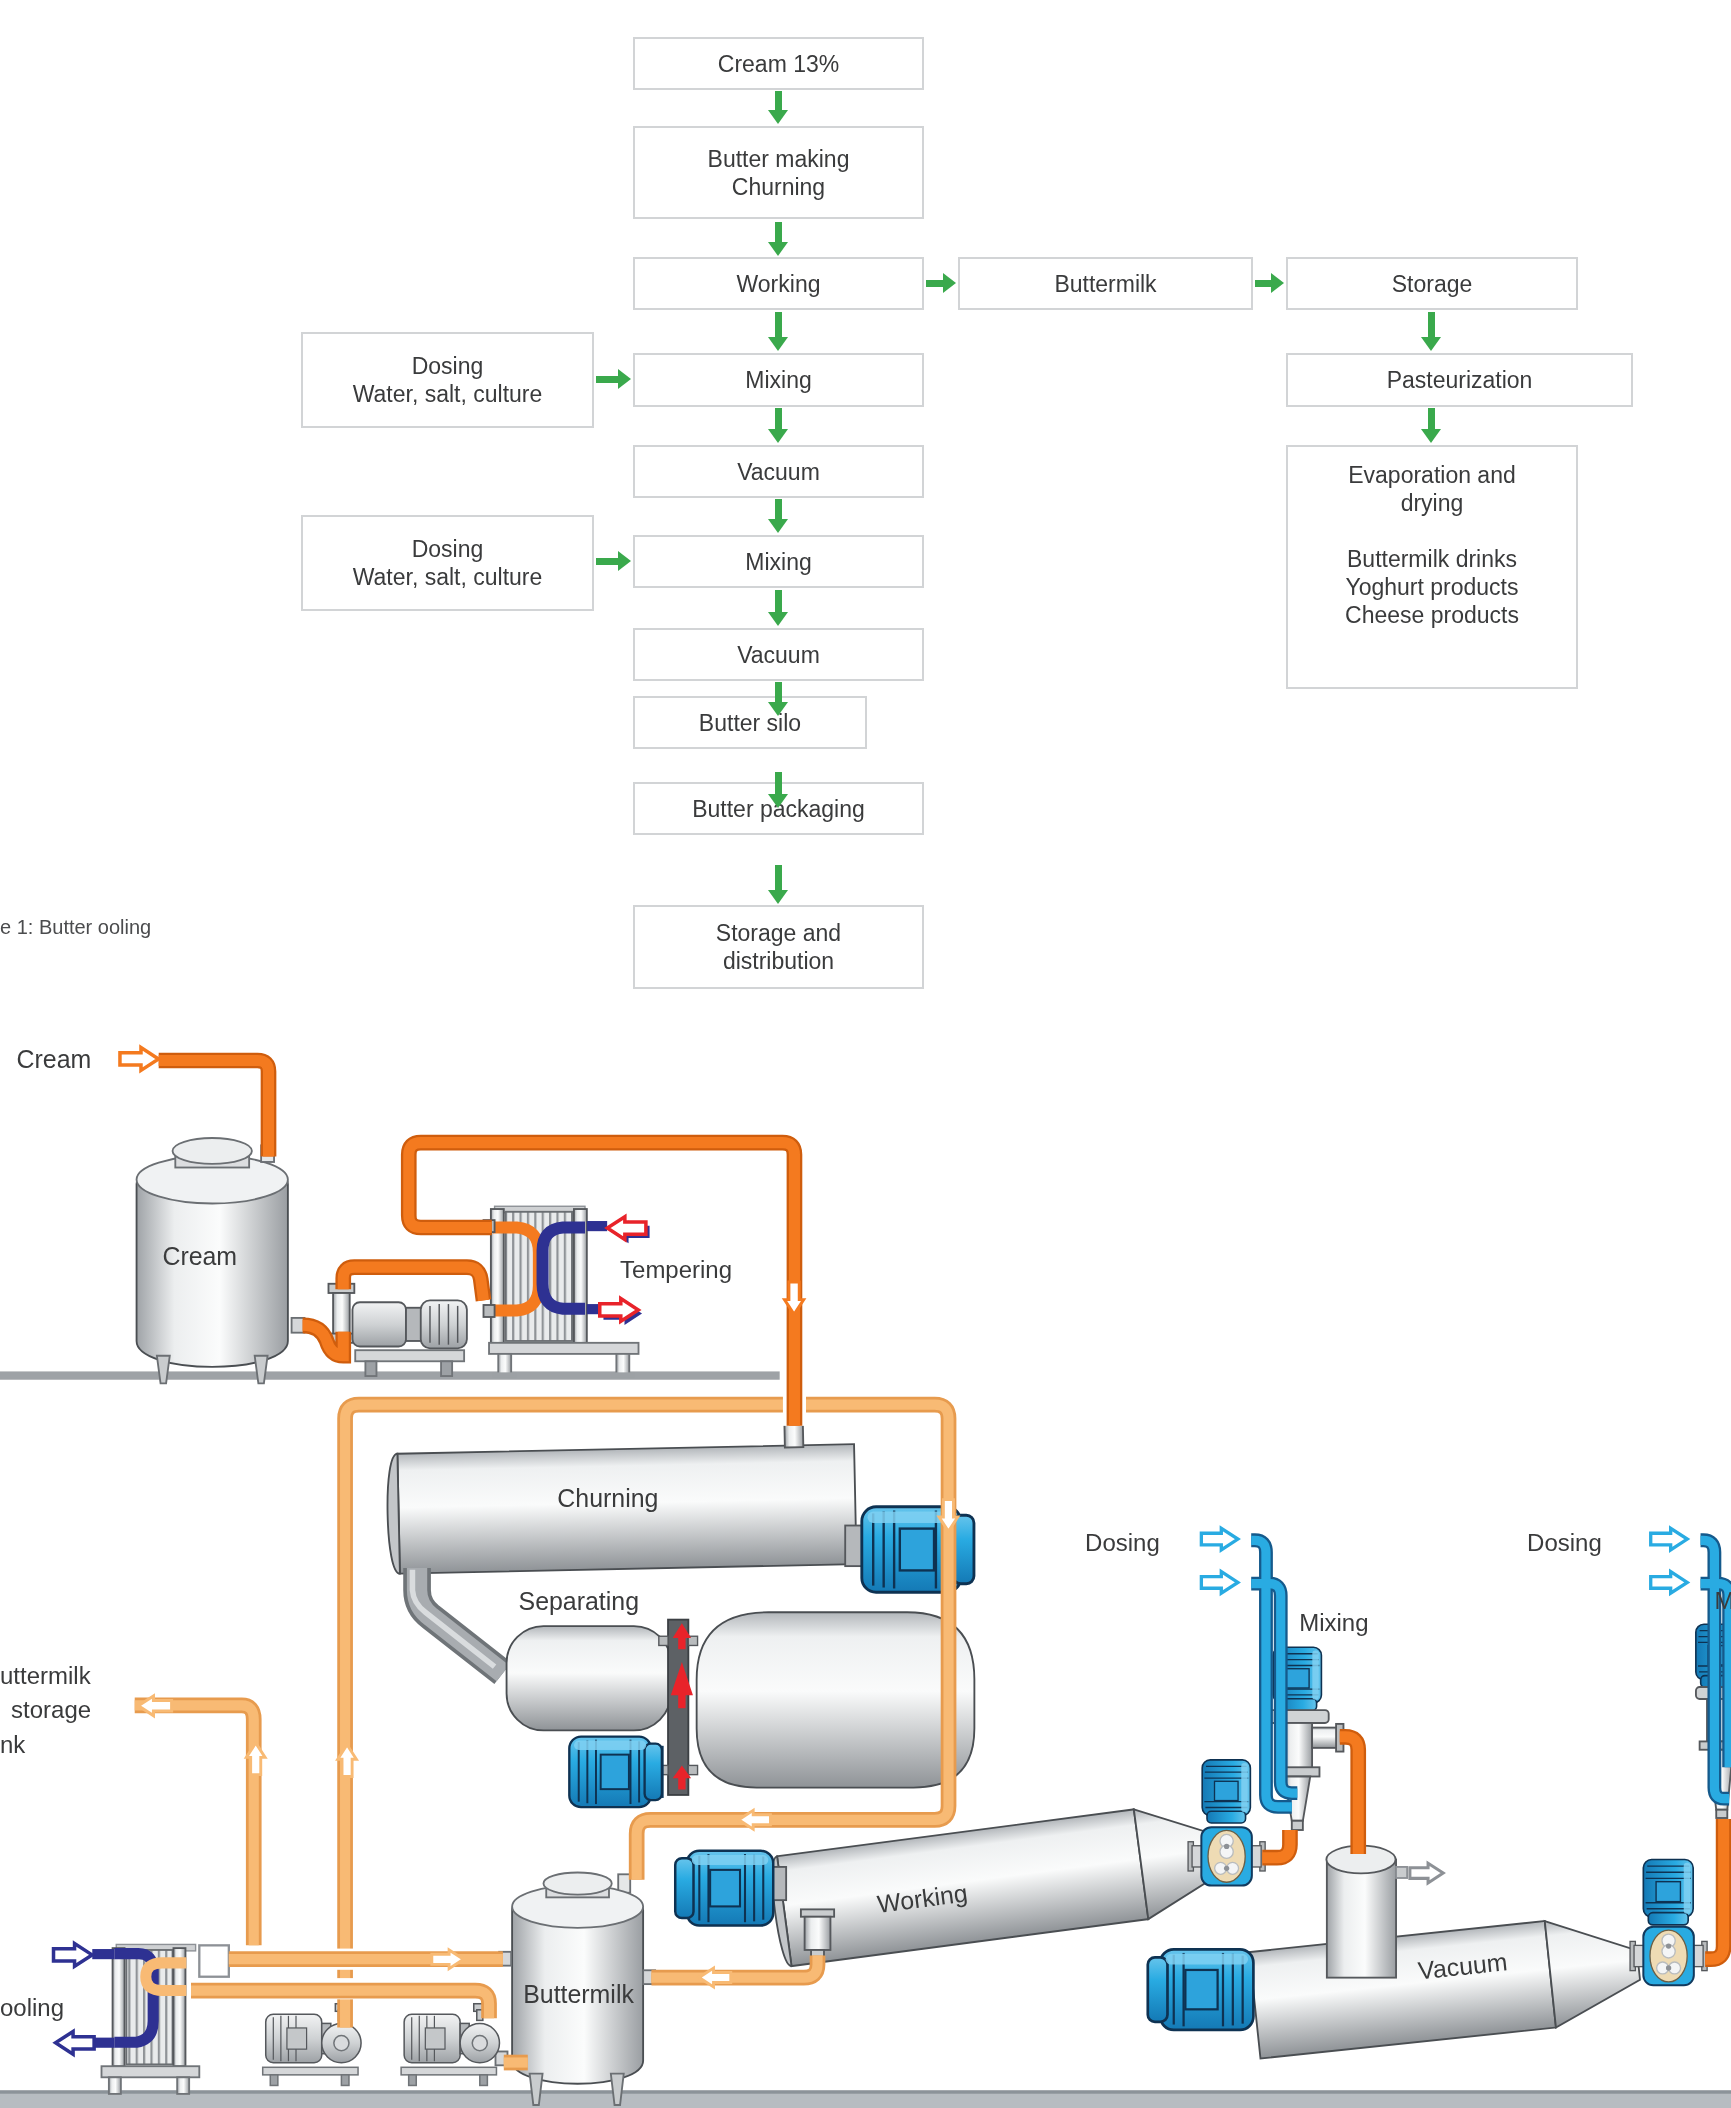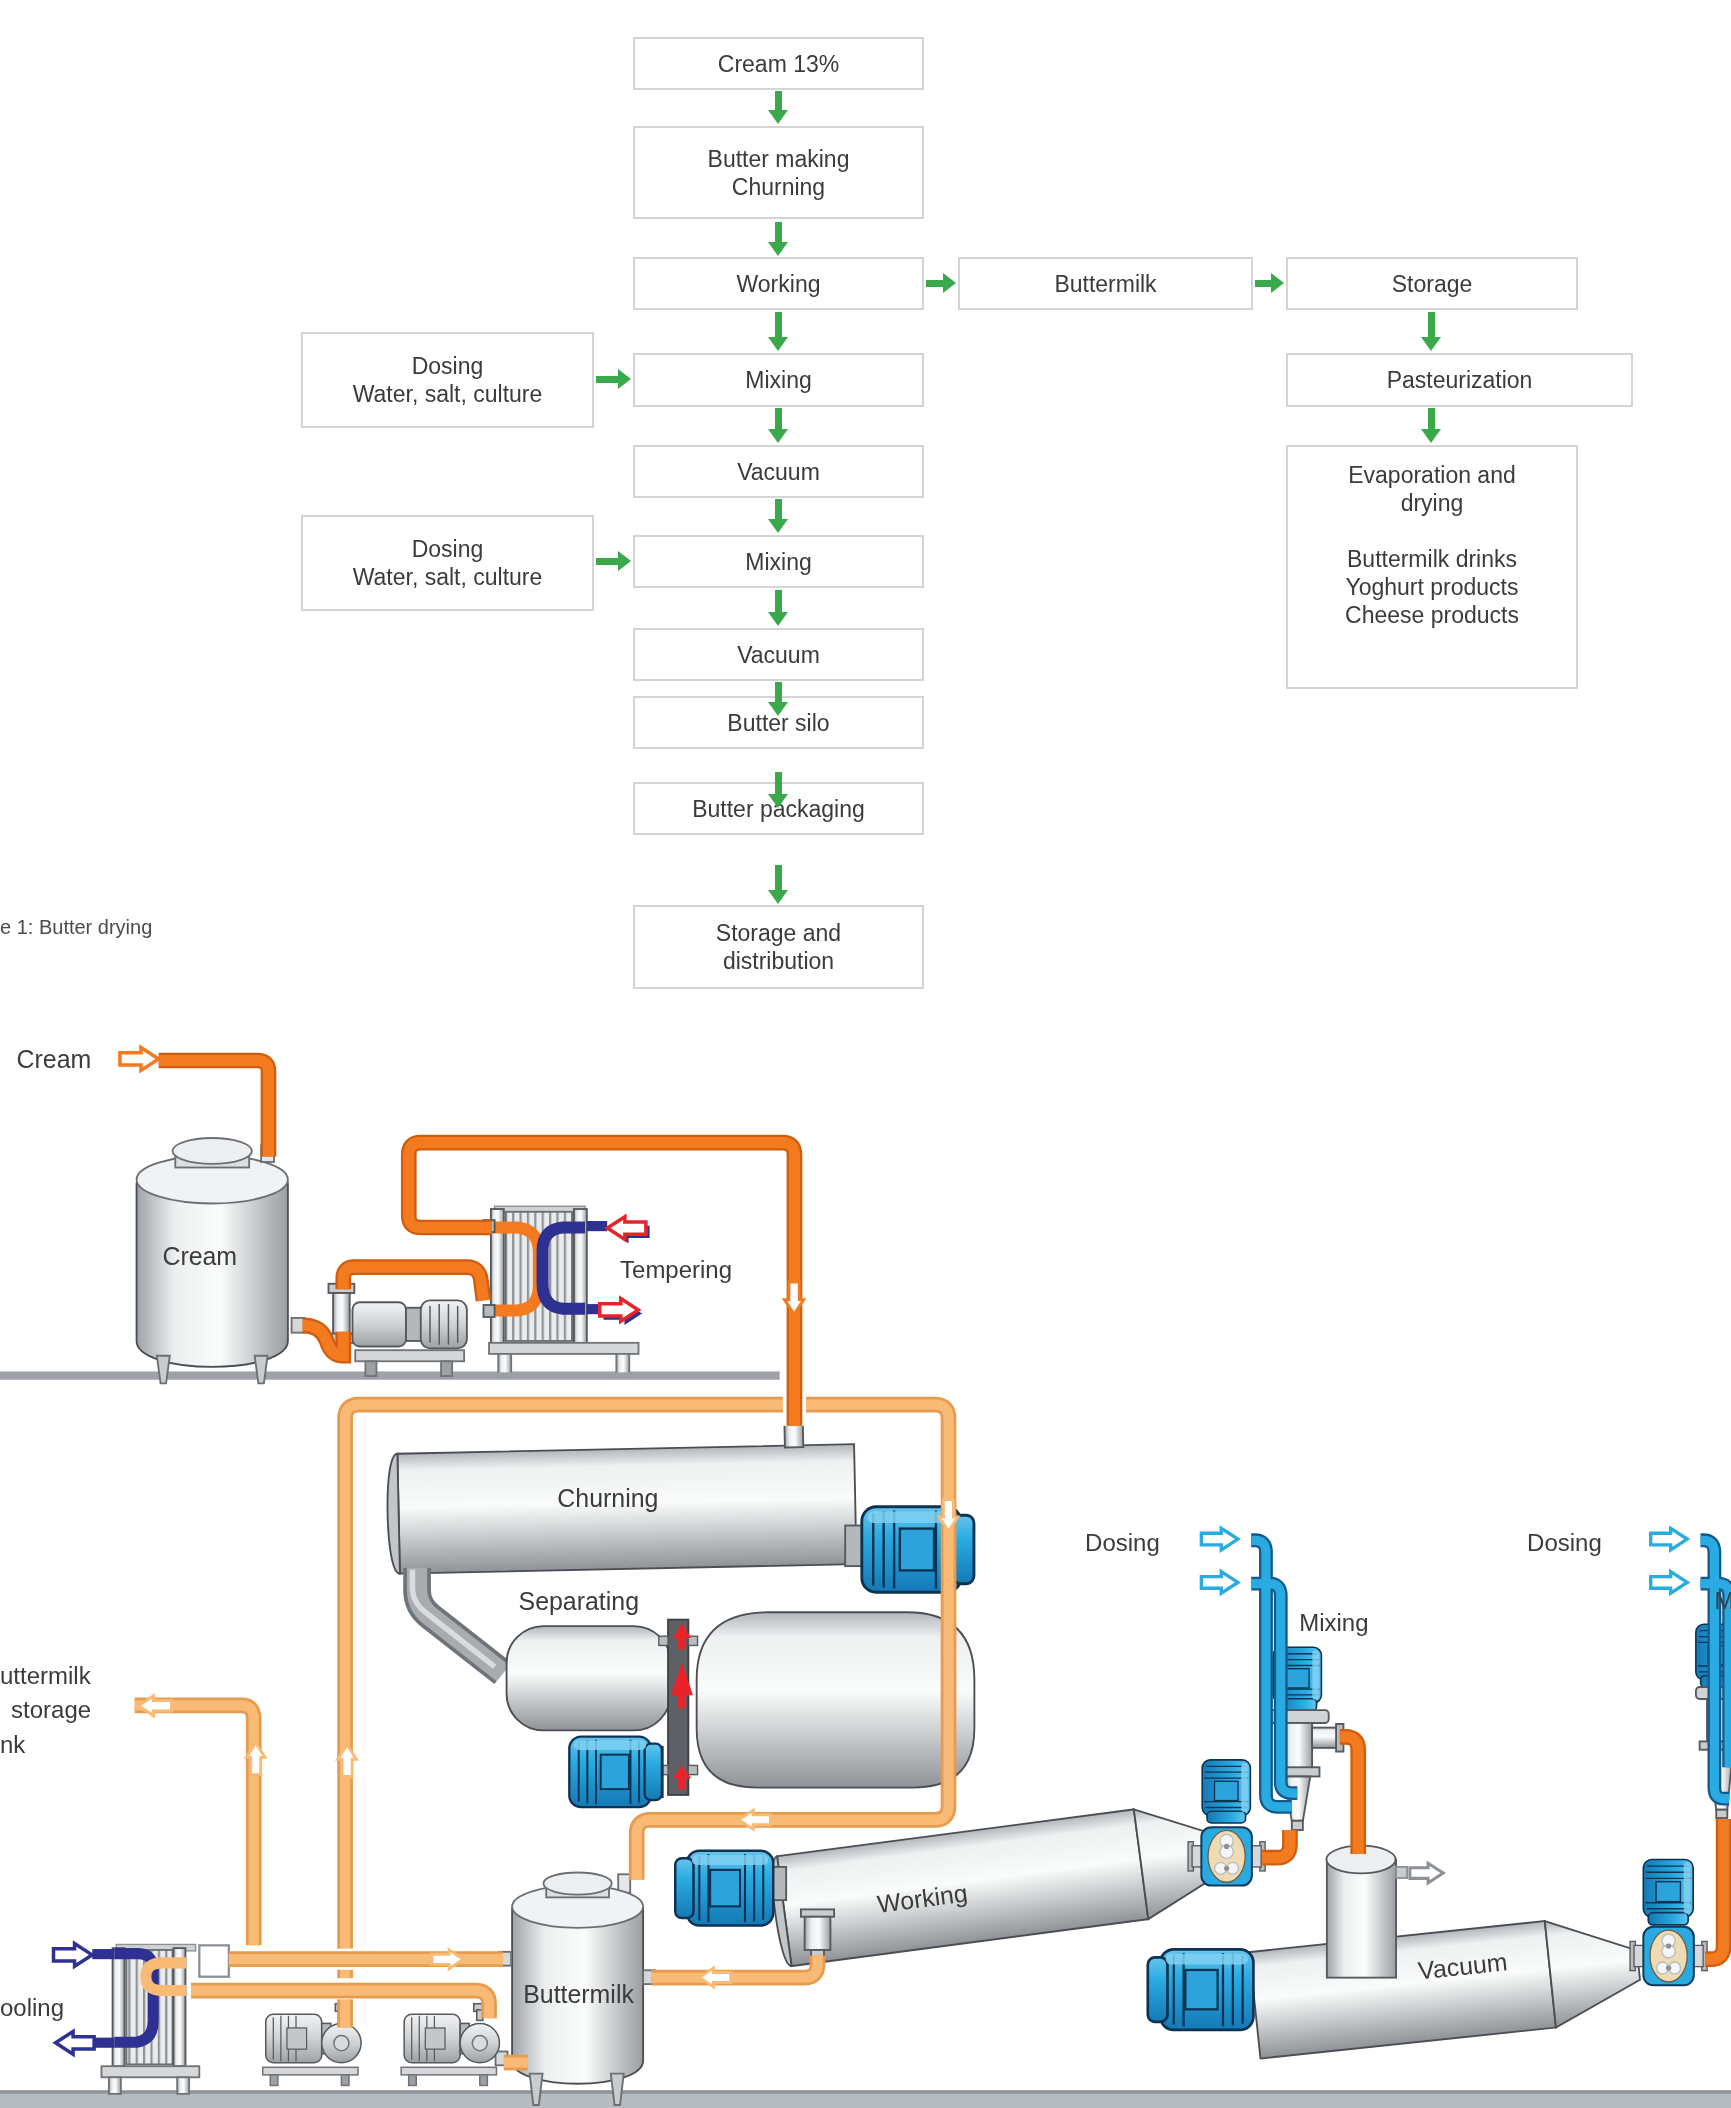--- a/index.html
+++ b/index.html
@@ -39,21 +39,21 @@
     <div class="fbox" style="left:958px;top:257px;width:295px;height:53px">Buttermilk</div>
     <div class="fbox" style="left:1286px;top:257px;width:292px;height:53px">Storage</div>
     <div class="fbox" style="left:301px;top:332px;width:293px;height:96px">Dosing
 Water, salt, culture</div>
     <div class="fbox" style="left:633px;top:353px;width:291px;height:54px">Mixing</div>
     <div class="fbox" style="left:633px;top:445px;width:291px;height:53px">Vacuum</div>
     <div class="fbox" style="left:301px;top:515px;width:293px;height:96px">Dosing
 Water, salt, culture</div>
     <div class="fbox" style="left:633px;top:535px;width:291px;height:53px">Mixing</div>
     <div class="fbox" style="left:633px;top:628px;width:291px;height:53px">Vacuum</div>
-    <div class="fbox" style="left:633px;top:696px;width:291px;height:53px">Butter silo</div>
+    <div class="fbox" style="left:633px;top:696px;width:234px;height:53px">Butter silo</div>
     <div class="fbox" style="left:633px;top:782px;width:291px;height:53px">Butter packaging</div>
     <div class="fbox" style="left:633px;top:905px;width:291px;height:84px">Storage and
 distribution</div>
     <div class="fbox" style="left:1286px;top:353px;width:347px;height:54px">Pasteurization</div>
     <div class="fbox topalign" style="left:1286px;top:445px;width:292px;height:244px">Evaporation and
 drying
 
 Buttermilk drinks
 Yoghurt products
 Cheese products</div>
@@ -67,21 +67,21 @@
     <div class="gav" style="left:768px;top:682px;height:34px"></div>
     <div class="gav" style="left:768px;top:772px;height:36px"></div>
     <div class="gav" style="left:768px;top:865px;height:39px"></div>
     <div class="gav" style="left:1421px;top:312px;height:39px"></div>
     <div class="gav" style="left:1421px;top:408px;height:35px"></div>
     <div class="gah" style="left:926px;top:273px;width:30px"></div>
     <div class="gah" style="left:1255px;top:273px;width:29px"></div>
     <div class="gah" style="left:596px;top:369px;width:35px"></div>
     <div class="gah" style="left:596px;top:551px;width:35px"></div>
 
-    <div class="caption" style="left:0;top:916px">e 1: Butter drying</div>
+    <div class="caption" style="left:0;top:916px">e 1: Butter ooling</div>
   </div>
 
   <svg width="1731" height="1071" viewBox="0 0 1876 1160" style="position:absolute;left:0;top:1038px">
     <defs>
       <linearGradient id="cylH" x1="0" y1="0" x2="1" y2="0">
         <stop offset="0" stop-color="#9fa3a7"></stop>
           <stop offset="0.25" stop-color="#eceeef"></stop>
         <stop offset="0.55" stop-color="#fbfcfc"></stop>
           <stop offset="1" stop-color="#9a9ea2"></stop>
       </linearGradient>

